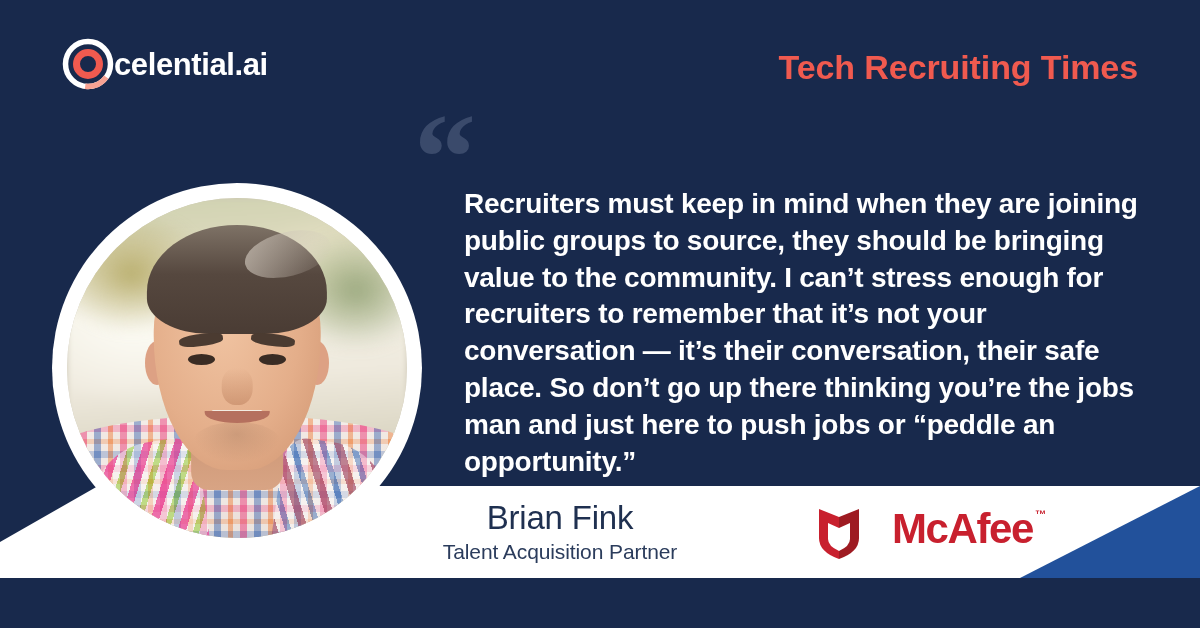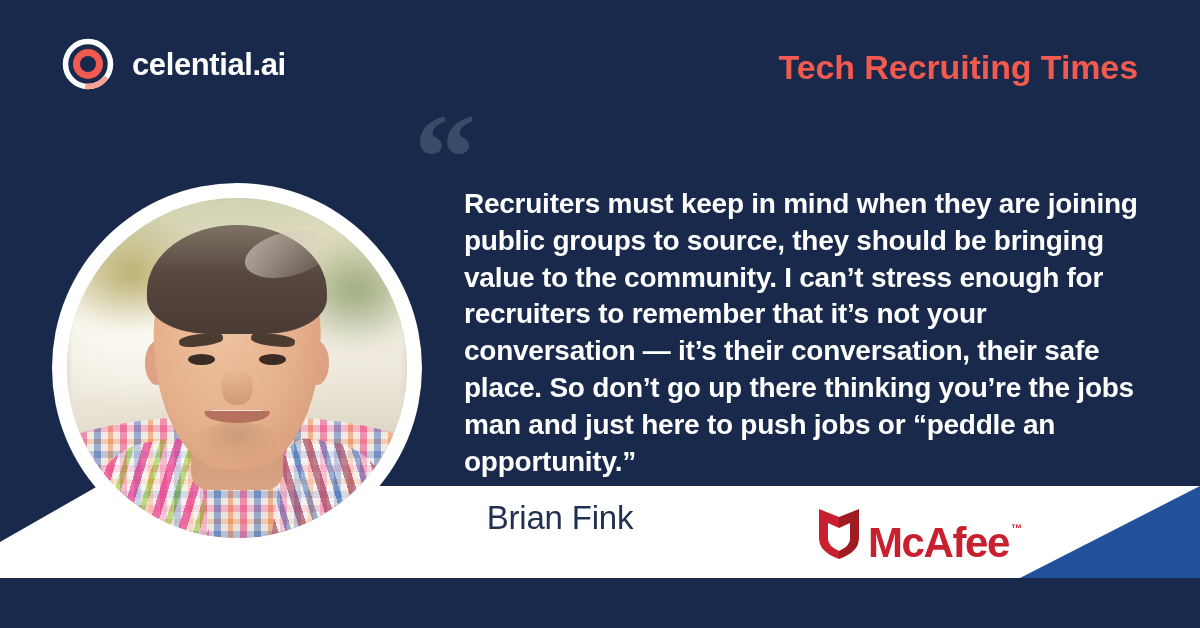--- a/index.html
+++ b/index.html
@@ -6,21 +6,21 @@
   html, body { width:1200px; height:628px; }
   body {
     font-family:"Liberation Sans", sans-serif;
     background:#18294c;
     overflow:hidden;
     position:relative;
   }
   .canvas { position:relative; width:1200px; height:628px; background:#18294c; overflow:hidden; }
 
   
-  .brand { position:absolute; left:62px; top:38px; display:flex; align-items:center; gap:18px; }
+  .brand { position:absolute; left:62px; top:38px; display:flex; align-items:center; }
   .brand-mark { width:52px; height:52px; position:relative; flex:none; }
   .brand-name { color:#ffffff; font-size:31px; font-weight:bold; letter-spacing:-0.4px; line-height:1; }
   .kicker {
     position:absolute; right:62px; top:50px;
     color:#f05a4f; font-size:34px; font-weight:bold; letter-spacing:-0.1px; line-height:1;
     text-align:right;
   }
 
   
   .portrait-wrap {
@@ -109,21 +109,21 @@
   }
   .panel-tri {
     position:absolute; right:0; top:0; width:180px; height:92px;
     background:#22519b;
     clip-path:polygon(180px 0, 180px 92px, 0 92px);
   }
   .person { position:absolute; left:380px; top:498px; width:360px; text-align:center; z-index:5; }
   .person-name { color:#1f3050; font-size:33px; font-weight:normal; line-height:40px; letter-spacing:-0.2px; }
   .person-role { color:#2b3c5c; font-size:21px; font-weight:normal; line-height:28px; letter-spacing:-0.1px; }
 
-  .mcafee { position:absolute; left:816px; top:508px; display:flex; align-items:flex-end; gap:6px; z-index:5; }
+  .mcafee { position:absolute; left:816px; top:508px; display:flex; align-items:flex-start; gap:30px; z-index:5; }
   .mcafee-word { color:#c8202e; font-size:42px; font-weight:bold; letter-spacing:-1.4px; line-height:1; position:relative; }
   .mcafee-tm { position:absolute; right:-13px; top:1px; font-size:11px; font-weight:bold; letter-spacing:0; }
 </style>
 </head>
 <body>
 
 <div class="canvas">
 
   <div class="brand">
     <span class="brand-mark">
@@ -165,20 +165,21 @@
 
   <div class="quote-mark">“</div>
   <div class="quote-text">Recruiters must keep in mind when they are joining public groups to source, they should be bringing value to the community. I can’t stress enough for recruiters to remember that it’s not your conversation — it’s their conversation, their safe place. So don’t go up there thinking you’re the jobs man and just here to push jobs or “peddle an opportunity.”</div>
 
   <div class="panel">
     <div class="panel-tri"></div>
   </div>
 
   <div class="person">
     <div class="person-name">Brian Fink</div>
+    <div class="person-role">Talent Acquisition Partner</div>
   </div>
 
   <div class="mcafee">
     <span>
       <svg viewBox="0 0 46 52" width="46" height="52" aria-hidden="true">
         <path d="M23 9 L3 1 L3 30 Q3 44 23 51 Z" fill="#c8202e"></path>
         <path d="M23 9 L43 1 L43 30 Q43 44 23 51 Z" fill="#9e1b22"></path>
         <path d="M23 20 L12 15 L12 31 Q12 38 23 43 Z" fill="#ffffff"></path>
         <path d="M23 20 L34 15 L34 31 Q34 38 23 43 Z" fill="#ffffff"></path>
       </svg>

